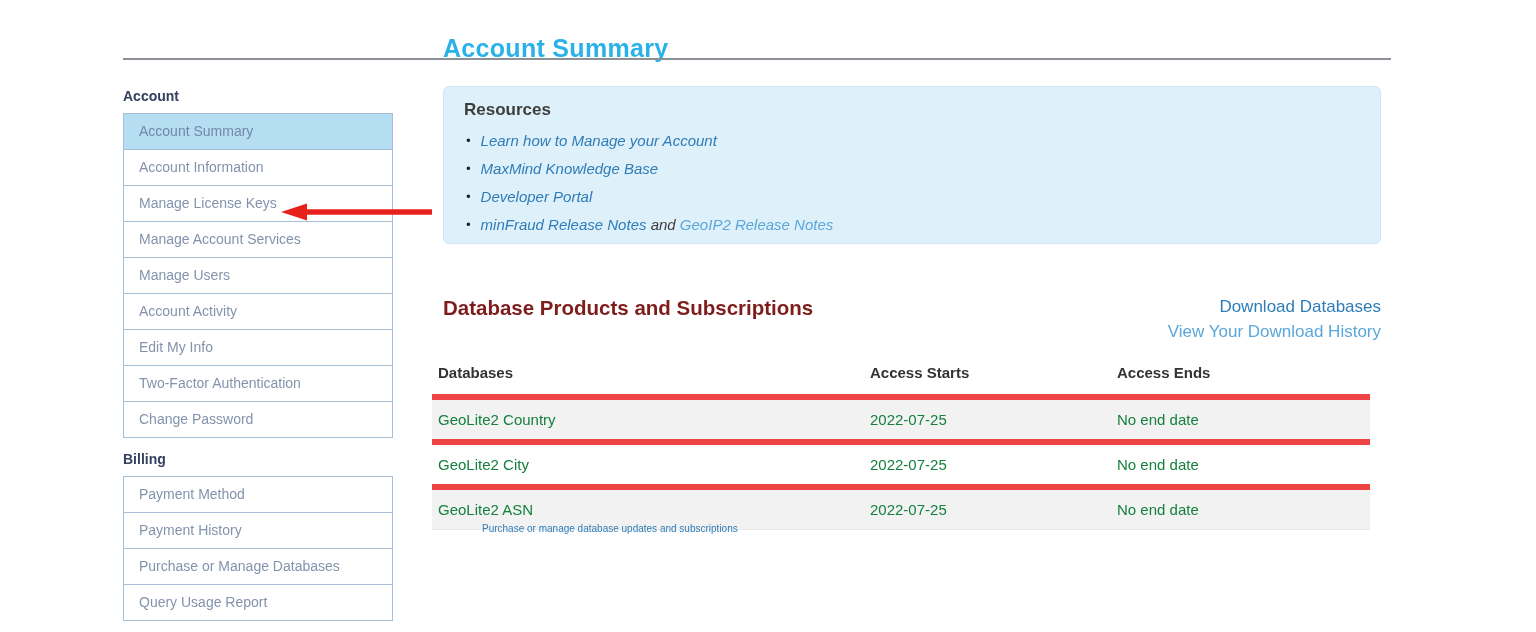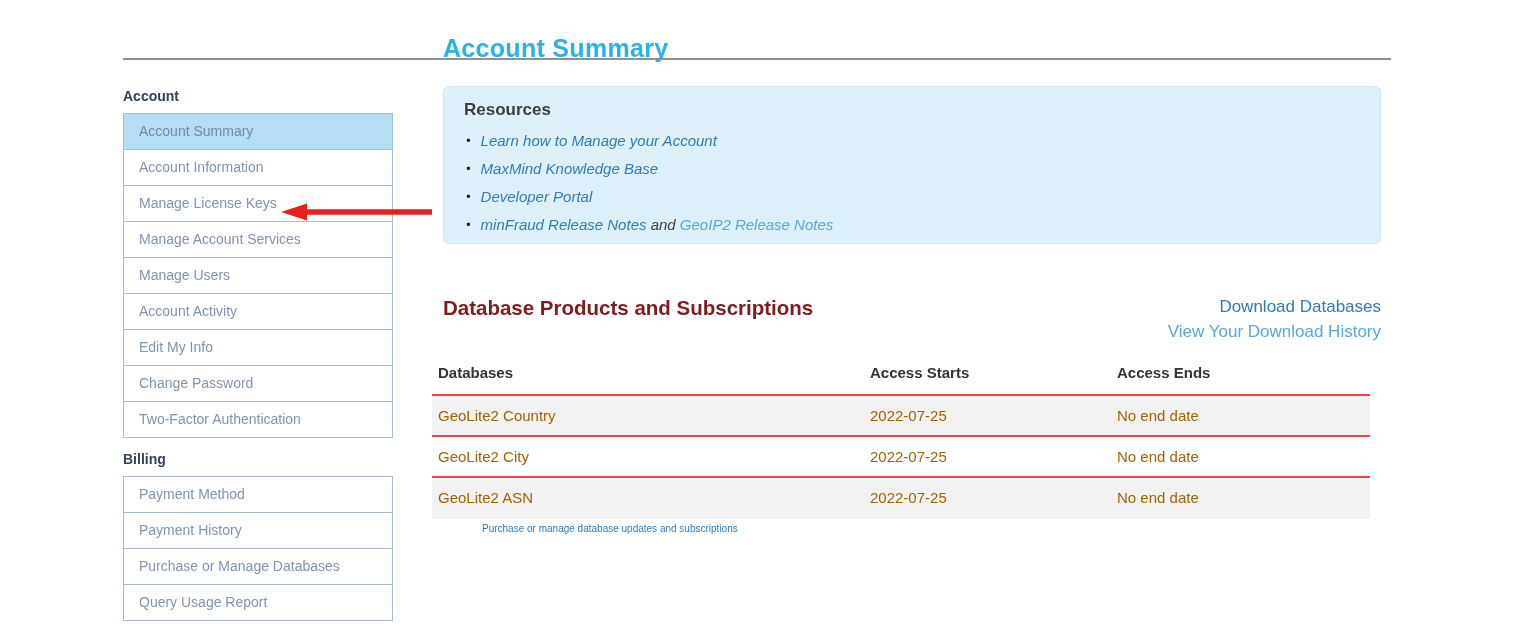--- a/index.html
+++ b/index.html
@@ -77,22 +77,22 @@
   
   .db-table {
     position: absolute; left: 432px; top: 356px; width: 938px;
     border-collapse: collapse; font-size: 15px;
   }
   .db-table th {
     text-align: left; font-weight: 700; color: #333333;
     padding: 8px 8px 13px 6px; font-size: 15px;
   }
   .db-table td {
-    color: #a16207; padding: 11px 8px 11px 6px;
-    border-top: 2px solid #ef4444;
+    color: #15803d; padding: 11px 8px 11px 6px;
+    border-top: 6px solid #ef4444;
   }
   .db-table tbody tr:nth-child(odd) { background: #f2f2f2; }
   .db-table tbody tr:last-child { border-bottom: 1px solid #e8e8e8; margin-top: 26px; }
   .col-db { width: 432px; }
   .col-start { width: 247px; }
 
   .purchase-link {
     position: absolute; left: 443px; top: 523px; font-size: 10px; margin-left: 39px;
   }
 
@@ -111,22 +111,22 @@
 <nav class="sidebar">
   <div class="side-heading">Account</div>
   <div class="side-list">
     <div class="side-item selected">Account Summary</div>
     <div class="side-item">Account Information</div>
     <div class="side-item">Manage License Keys</div>
     <div class="side-item">Manage Account Services</div>
     <div class="side-item">Manage Users</div>
     <div class="side-item">Account Activity</div>
     <div class="side-item">Edit My Info</div>
+    <div class="side-item">Two-Factor Authentication</div>
     <div class="side-item">Change Password</div>
-    <div class="side-item">Two-Factor Authentication</div>
   </div>
   <div class="side-heading">Billing</div>
   <div class="side-list">
     <div class="side-item">Payment Method</div>
     <div class="side-item">Payment History</div>
     <div class="side-item">Purchase or Manage Databases</div>
     <div class="side-item">Query Usage Report</div>
   </div>
 </nav>
 

